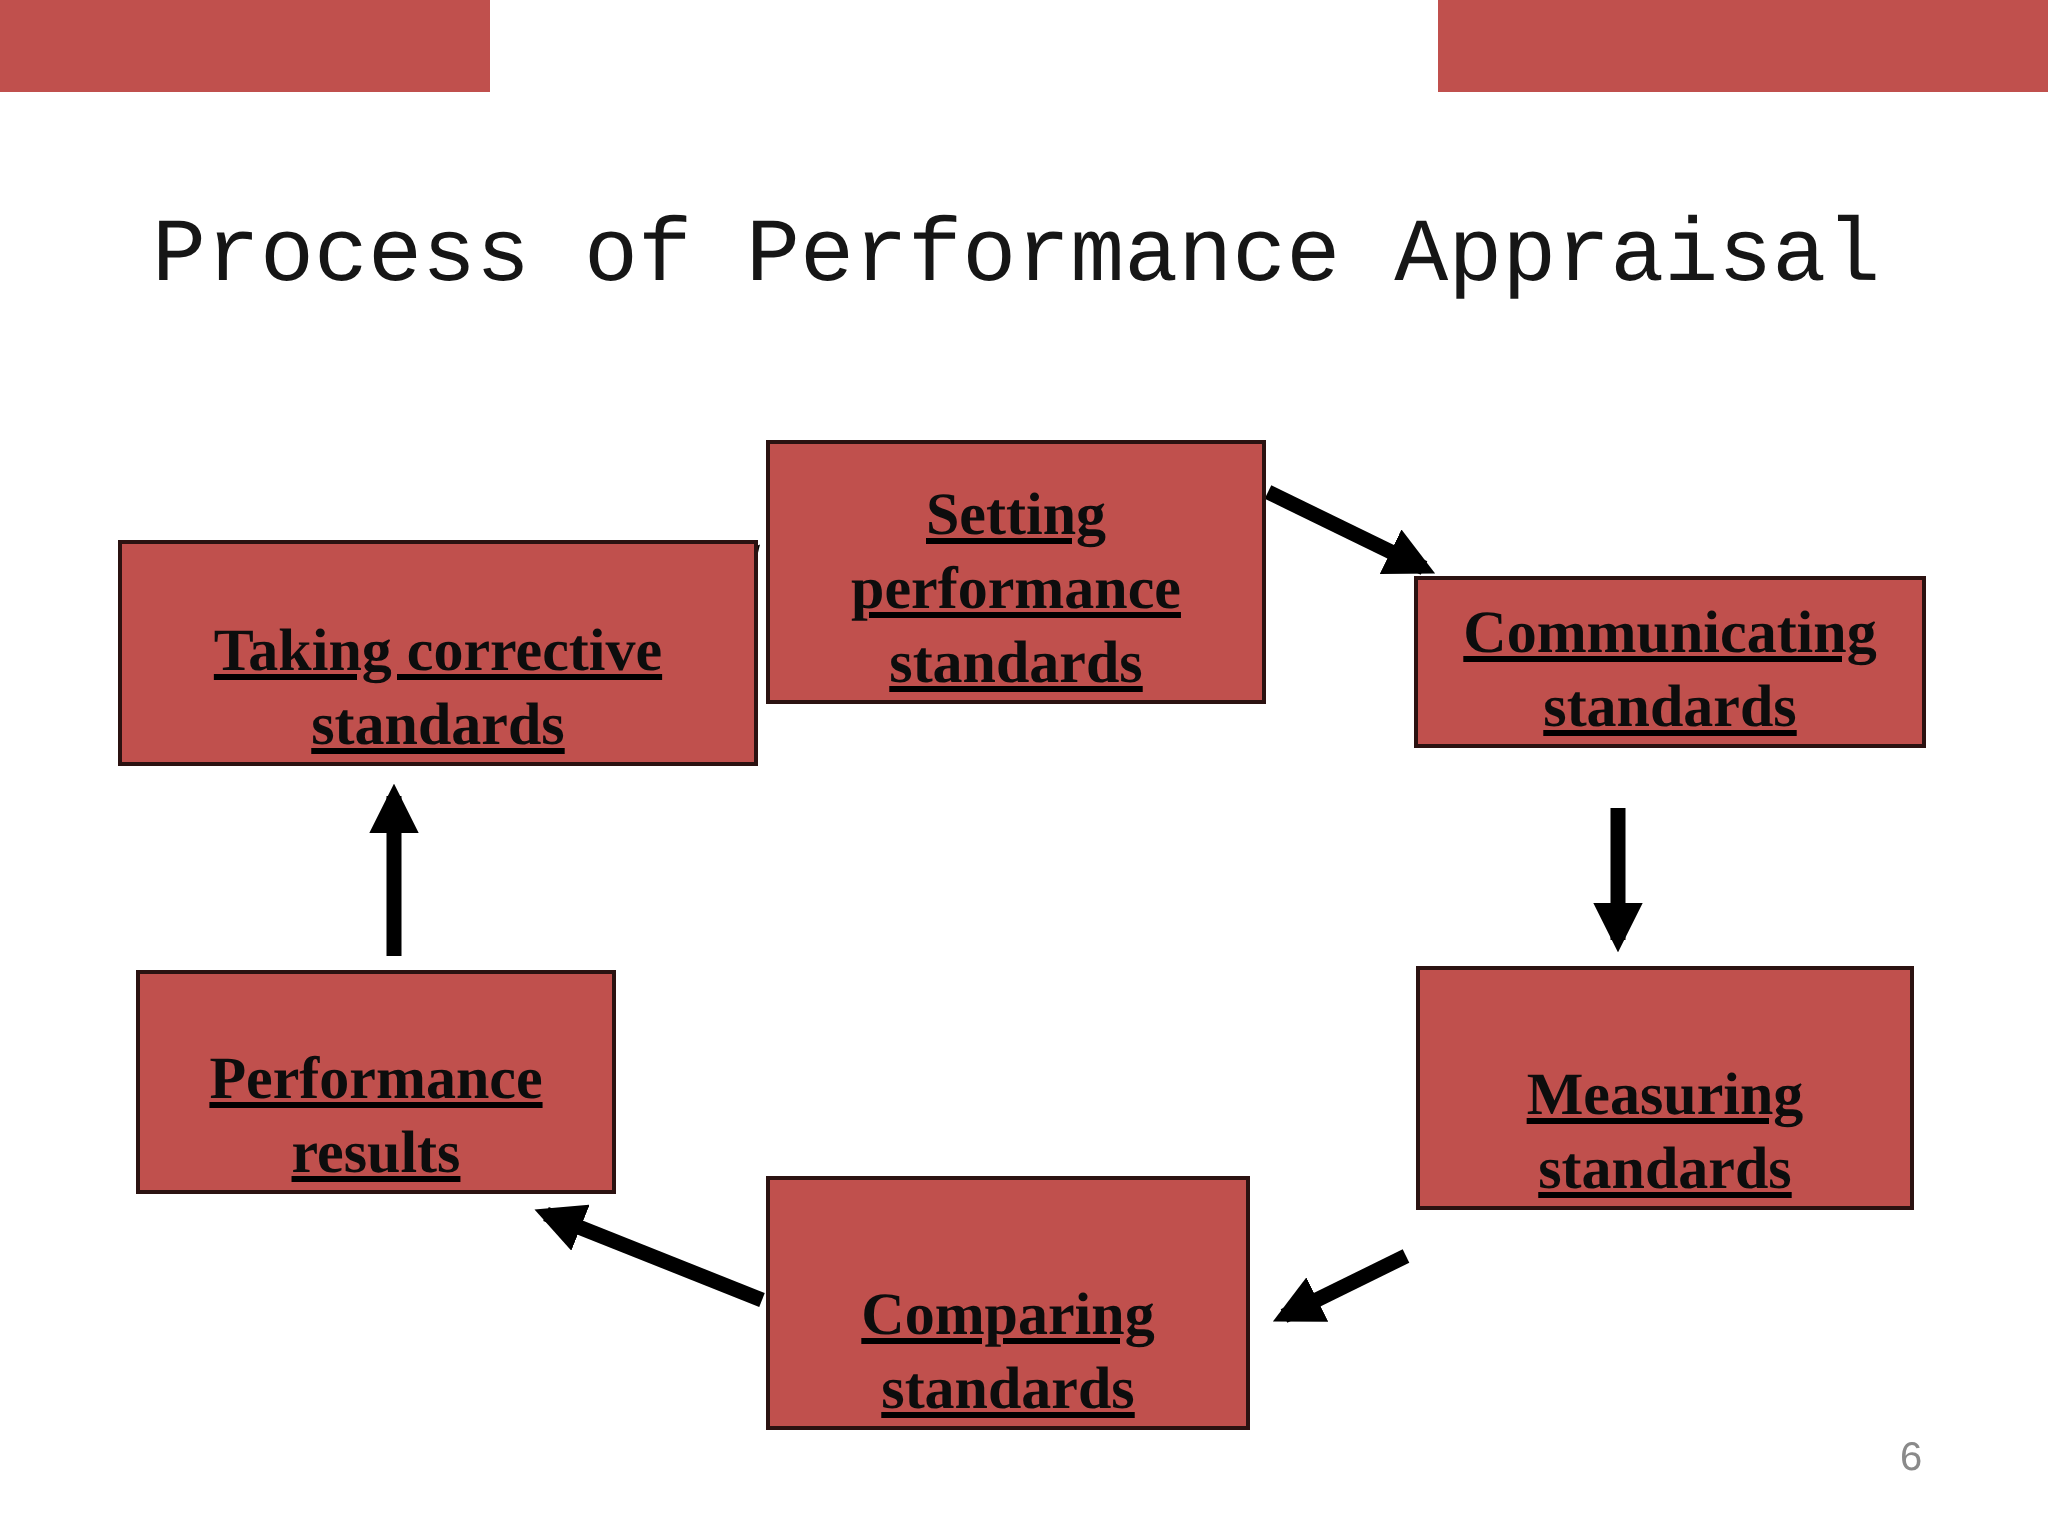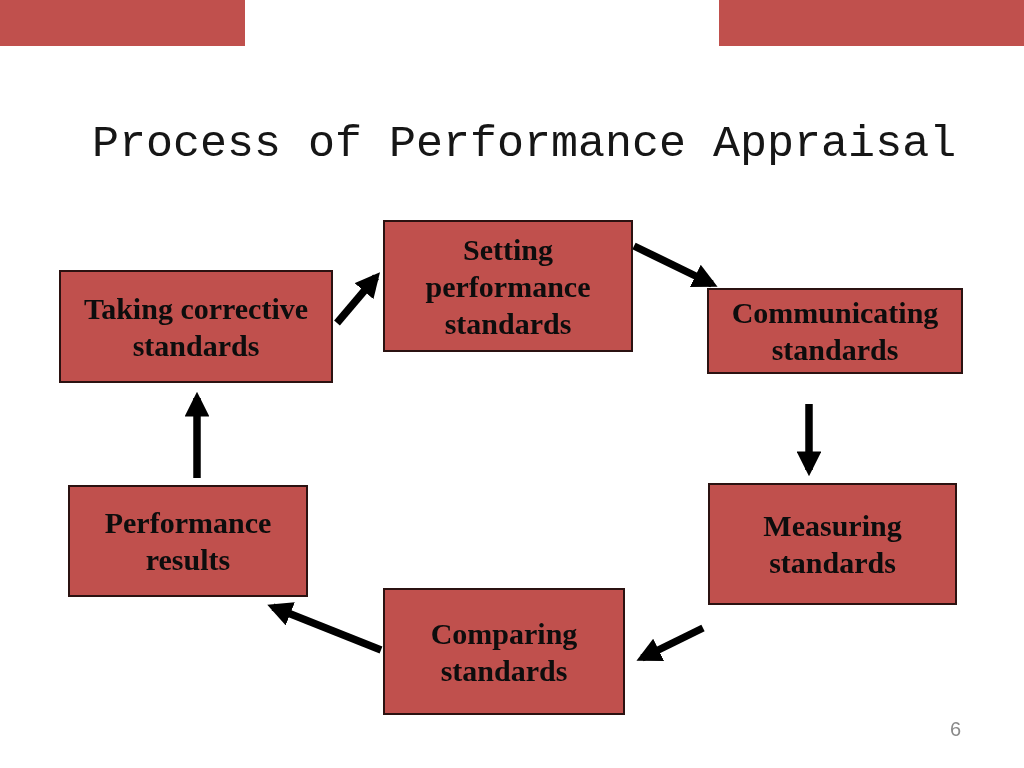--- a/index.html
+++ b/index.html
@@ -23,55 +23,56 @@
     background: var(--corner-bar-fill, #c0504d);
   }
   .corner-bar.left  { left: 0;  width: 245px; }
   .corner-bar.right { left: 719px; width: 305px; }
 
   
   .title {
     position: absolute;
     left: 76px;
     top: 106px;
-    margin: 16px;
+    margin: 0;
     font-family: "Liberation Mono", monospace;
     font-weight: normal;
     font-size: 45px;
     line-height: 45px;
     letter-spacing: 0px;
     color: var(--title, #161616);
     white-space: nowrap;
   }
 
   
   .box {
     position: absolute;
     box-sizing: border-box;
     background: var(--box-fill, #c0504d);
     border: 2px solid var(--box-border, #2b1211);
     display: flex;
-    align-items: center;
+    align-items: flex-end;
     justify-content: center;
     text-align: center;
+    text-decoration: underline;
   }
   .box .label {
     font-family: "Liberation Serif", serif;
     font-weight: bold;
     font-size: 30px;
     line-height: 37px;
     color: #0d0d0d;
     white-space: pre-line;
   }
   .box.setting       { left: 383px; top: 220px; width: 250px; height: 132px; }
   .box.communicating { left: 707px; top: 288px; width: 256px; height: 86px; }
   .box.measuring     { left: 708px; top: 483px; width: 249px; height: 122px; }
   .box.comparing     { left: 383px; top: 588px; width: 242px; height: 127px; }
   .box.discussing    { left: 68px;  top: 485px; width: 240px; height: 112px; }
-  .box.taking        { left: 59px;  top: 270px; width: 274px; height: 113px; }
+  .box.taking        { left: 59px;  top: 270px; width: 320px; height: 113px; }
 
   
   .arrows {
     position: absolute;
     left: 0; top: 0;
     width: 1024px;
     height: 768px;
     pointer-events: none;
     color: var(--arrow, #000000);
   }

